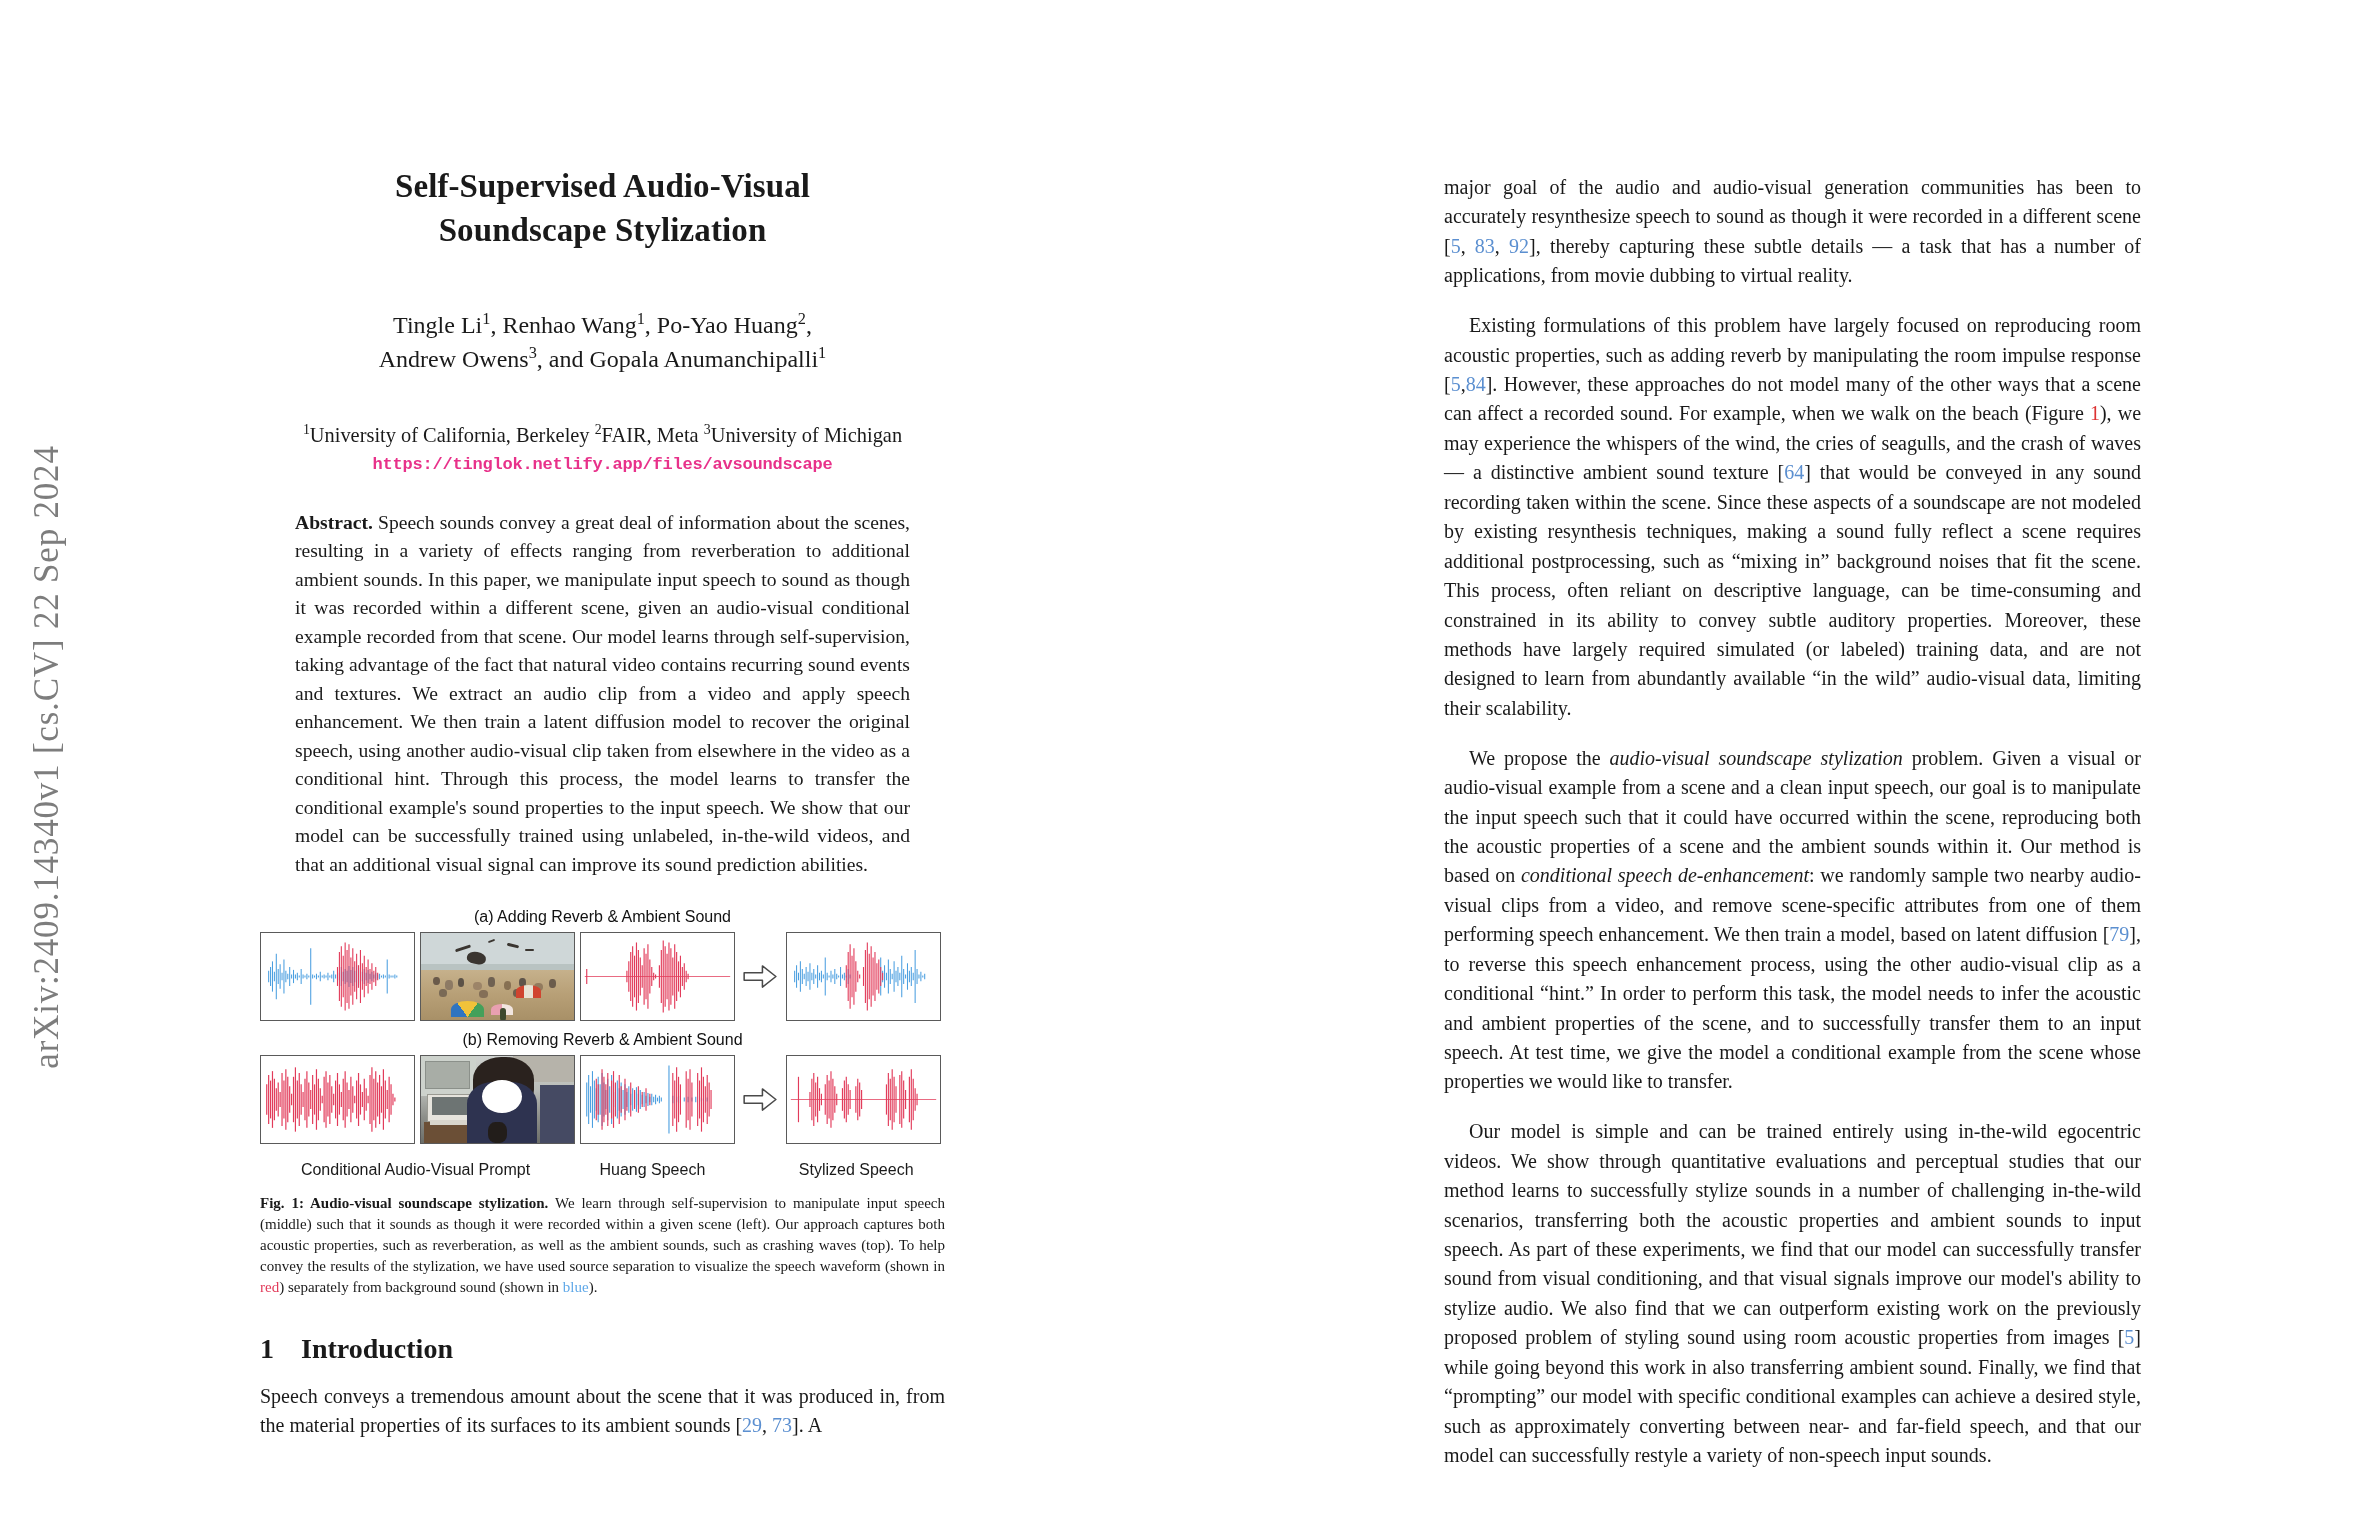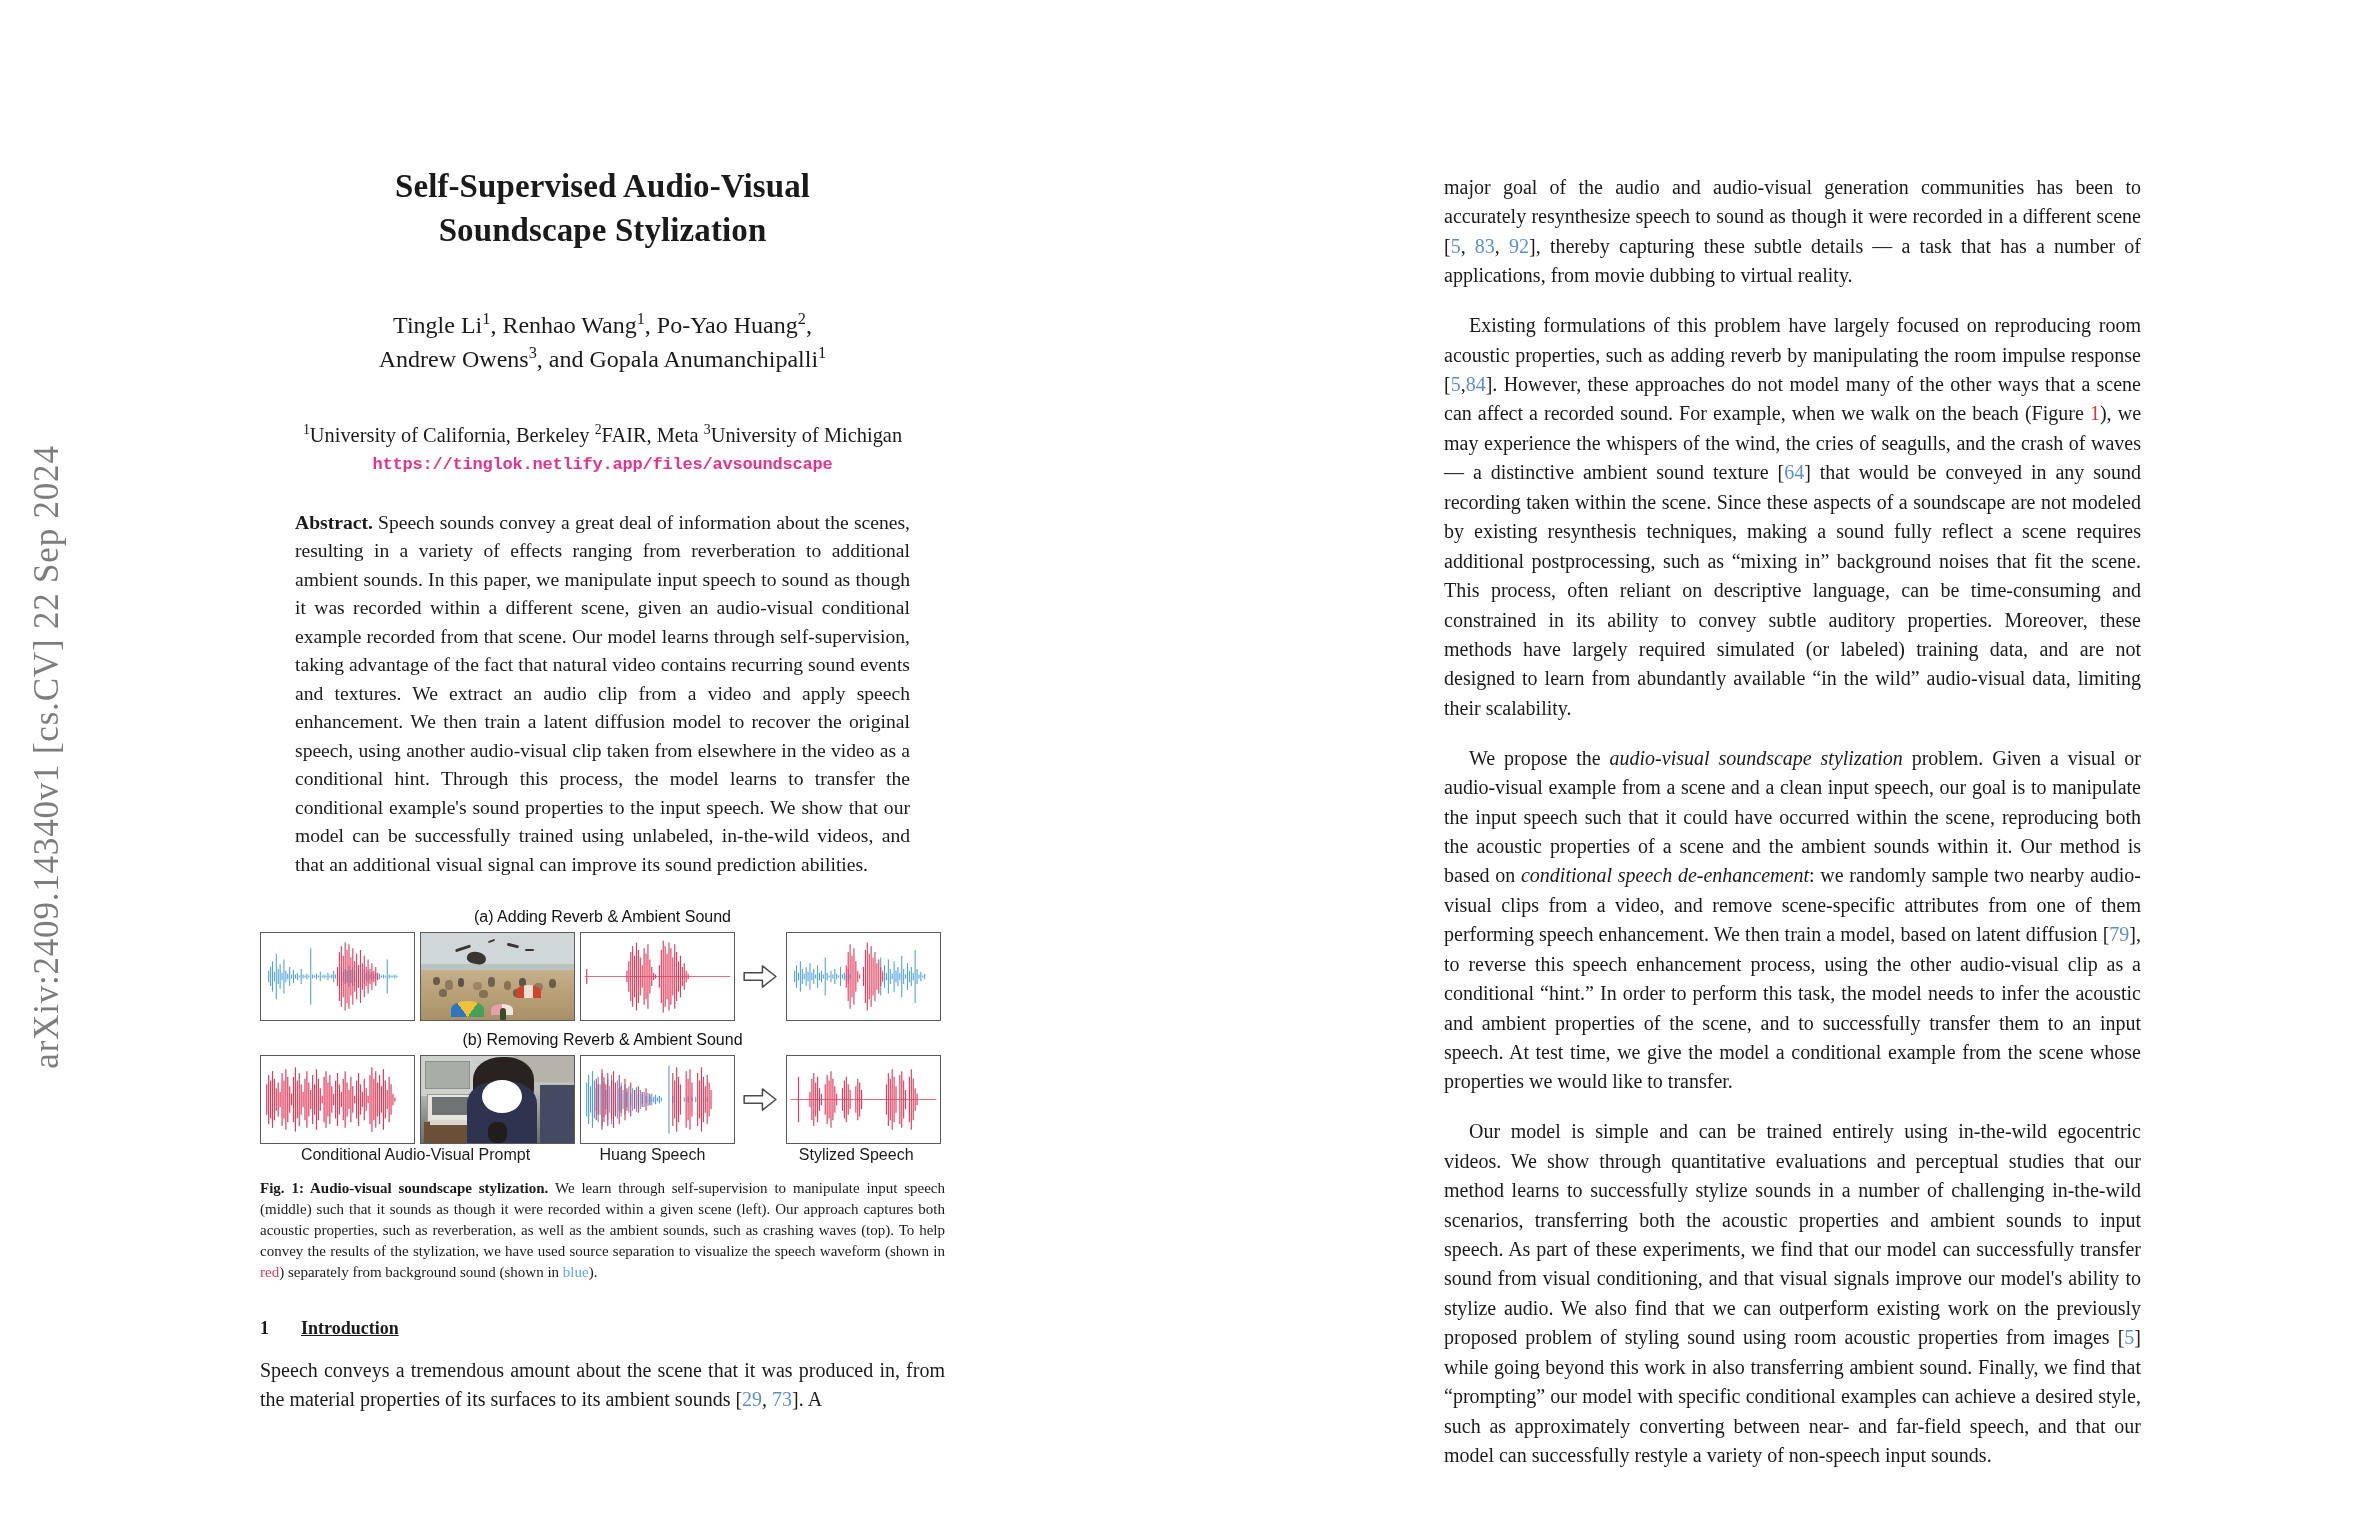--- a/index.html
+++ b/index.html
@@ -139,21 +139,21 @@
 
   
   .photo-room {
     background: linear-gradient(#cfd2cf 0%, #b9bcb7 40%, #8d8f8a 70%, #6c6e69 100%);
   }
   .room-el { position:absolute; }
 
   .fig-labels {
     display: flex;
     gap: 4.9px;
-    margin-top: 2px;
+    margin-top: 17px;
     font-family: "Liberation Sans", sans-serif;
     font-size: 16px;
   }
   .fig-labels .lab { text-align: center; }
   .lab-1 { width: 311px; }
   .lab-2 { width: 153px; }
   .lab-3 { width: 41px; }
   .lab-4 { width: 153px; }
 
   #fig-caption {
@@ -162,23 +162,22 @@
     line-height: 1.4;
     text-align: justify;
   }
   #fig-caption .cap-head { font-weight: bold; }
   .c-red  { color: #e23b5a; }
   .c-blue { color: #5fa8e8; }
 
   
   #intro-heading {
     margin-top: 35px;
-    font-size: 18px;
+    font-size: 28px;
     font-weight: bold;
-    text-decoration: underline;
   }
   #intro-heading .num { display:inline-block; width: 41px; }
   #intro-para {
     margin-top: 17.5px;
     font-size: 20px;
     line-height: 1.47;
     text-align: justify;
   }
 
   

